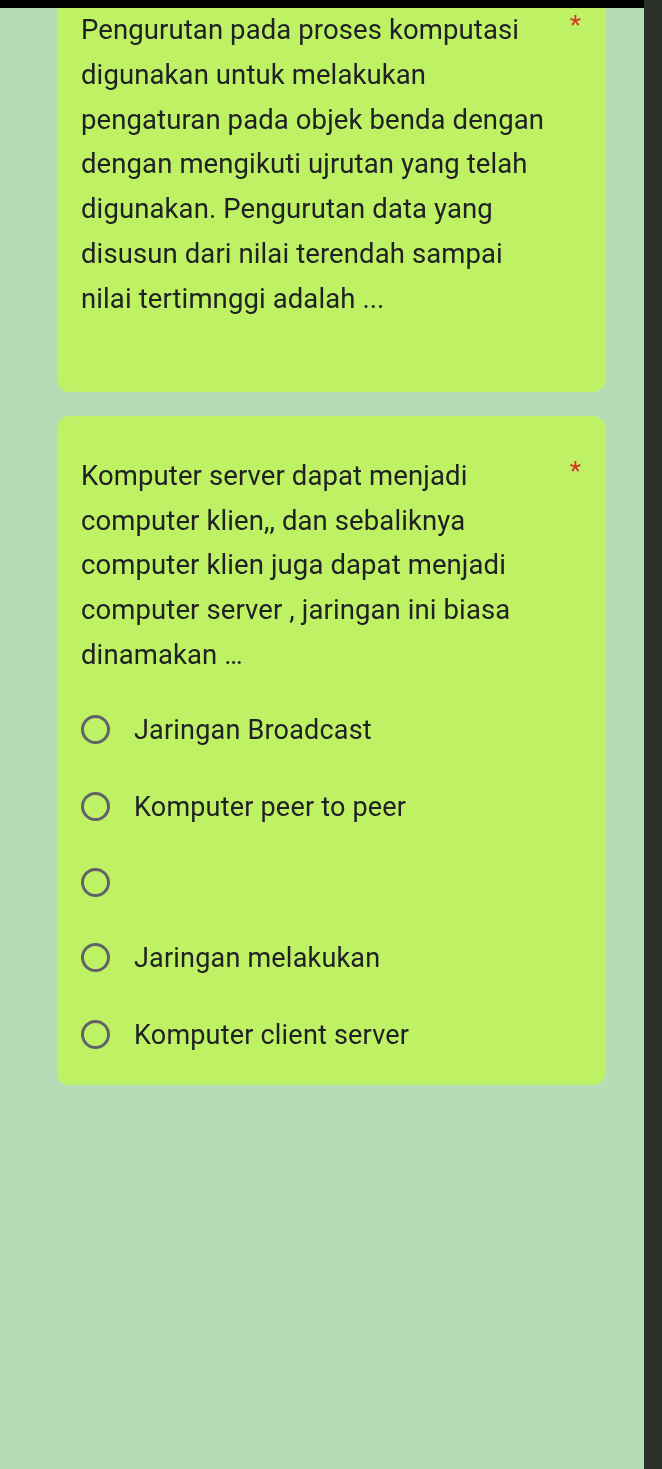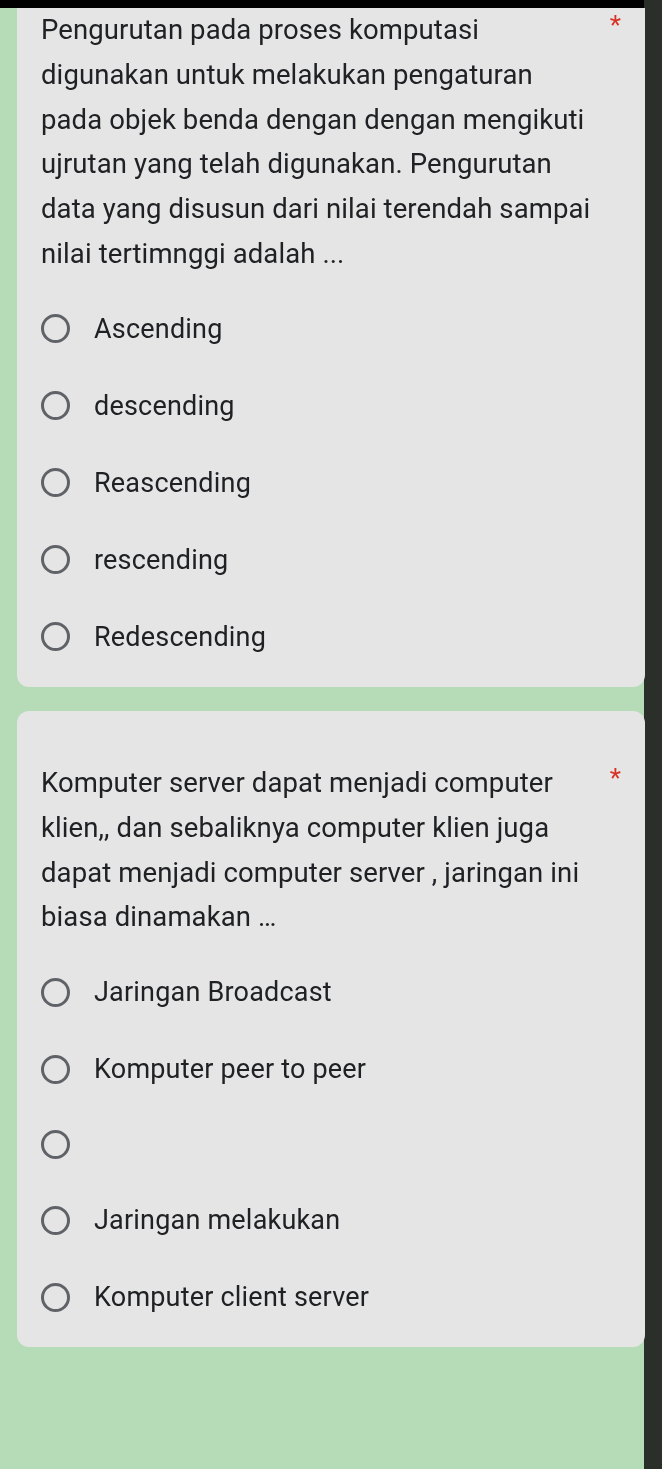--- a/index.html
+++ b/index.html
@@ -24,36 +24,36 @@
     }
     .right-dark {
       position: absolute;
       right: 0;
       top: 0;
       width: 18px;
       height: 1469px;
       background: #2a2f2a;
     }
     .card {
-      background: #e5e5e5;
+      background: #bef264;
       border-radius: 12px;
-      width: 628px;
+      width: 548px;
       padding: 0 24px 34px 24px;
       margin-bottom: 24px;
       position: relative;
       z-index: 1;
     }
     .card-first {
       border-top-left-radius: 0;
       border-top-right-radius: 0;
       margin-top: 0;
       padding-top: 0;
     }
     .card-second {
-      padding-top: 50px;
+      padding-top: 38px;
     }
     .question-row {
       display: flex;
       align-items: flex-start;
       margin-bottom: 36px;
     }
     .question-text {
       font-size: 27.5px;
       line-height: 1.63;
       color: #202124;
@@ -96,42 +96,20 @@
 <body>
 
 <div class="topbar"></div>
 <div class="right-dark"></div>
 
 <div class="card card-first">
   <div class="question-row">
     <div class="question-text">Pengurutan pada proses komputasi digunakan untuk melakukan pengaturan pada objek benda dengan dengan mengikuti ujrutan  yang telah digunakan. Pengurutan data yang disusun dari nilai terendah sampai nilai tertimnggi adalah ...</div>
     <div class="required">*</div>
   </div>
-  <div class="options">
-    <div class="option">
-      <div class="radio"></div>
-      <div class="option-label">Ascending</div>
-    </div>
-    <div class="option">
-      <div class="radio"></div>
-      <div class="option-label">descending</div>
-    </div>
-    <div class="option">
-      <div class="radio"></div>
-      <div class="option-label">Reascending</div>
-    </div>
-    <div class="option">
-      <div class="radio"></div>
-      <div class="option-label">rescending</div>
-    </div>
-    <div class="option">
-      <div class="radio"></div>
-      <div class="option-label">Redescending</div>
-    </div>
-  </div>
 </div>
 
 <div class="card card-second">
   <div class="question-row">
     <div class="question-text">Komputer server  dapat menjadi computer klien,, dan sebaliknya computer klien  juga dapat menjadi computer server , jaringan ini biasa dinamakan …</div>
     <div class="required">*</div>
   </div>
   <div class="options">
     <div class="option">
       <div class="radio"></div>

